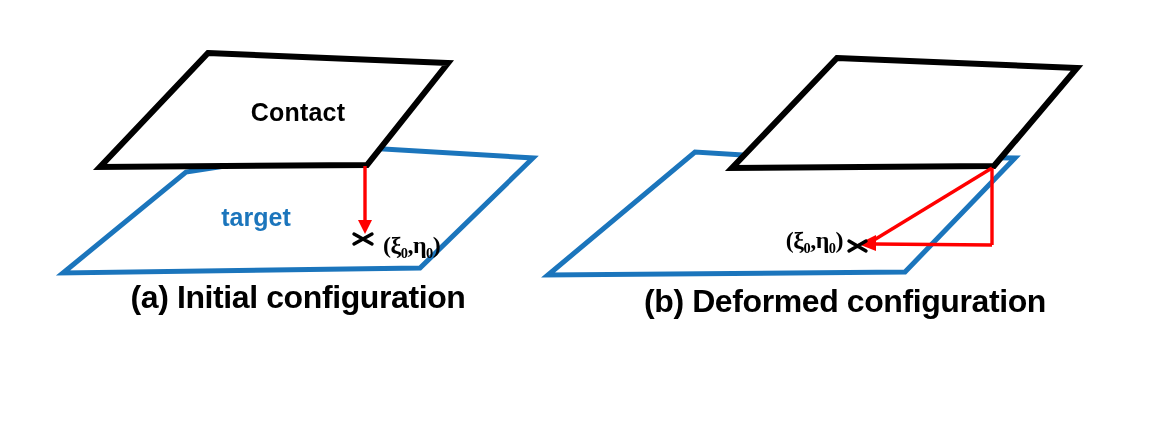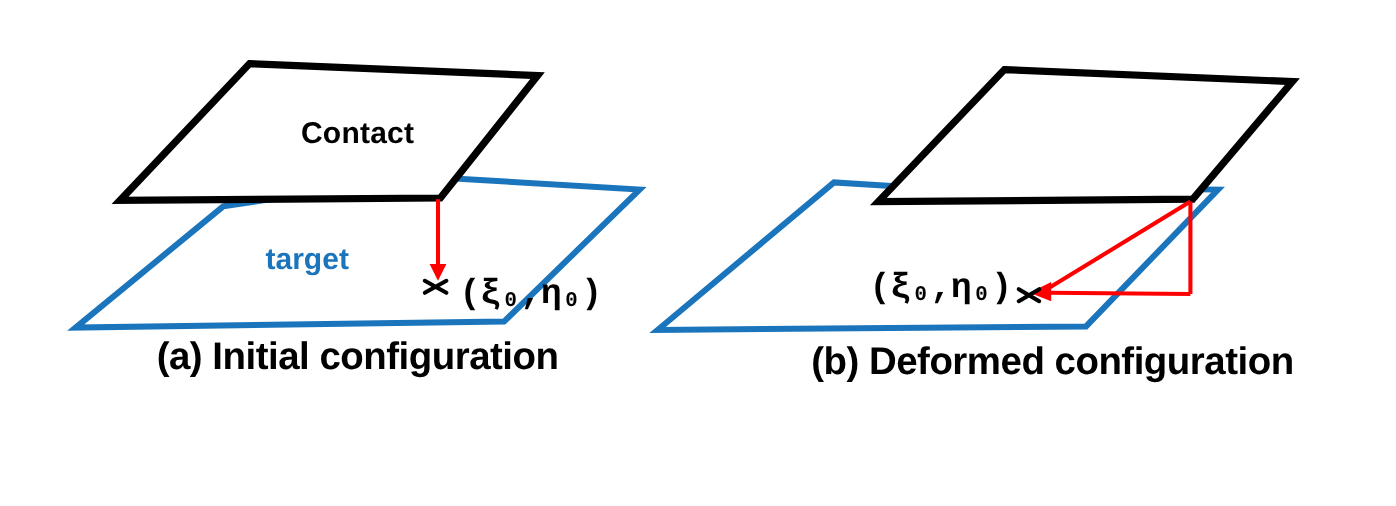--- a/index.html
+++ b/index.html
@@ -41,22 +41,22 @@
     font-size: 25px;
     font-weight: bold;
     letter-spacing: 0.2px;
   }
   .target-label {
     font-size: 25px;
     font-weight: bold;
     color: var(--blue, #1B75BC);
   }
   .point-label {
-    font-family: Liberation Mono, monospace;
-    font-size: 29px;
+    font-family: Liberation Serif, serif;
+    font-size: 24px;
     font-weight: bold;
     letter-spacing: -0.5px;
   }
   .caption {
     font-size: 32px;
     font-weight: bold;
     letter-spacing: -0.4px;
   }
   .footnote {
     font-size: 27px;
@@ -116,16 +116,16 @@
   <div class="txt contact-label center" style="left:298px; top:112px;">Contact</div>
 
   <div class="txt target-label center" style="left:256px; top:217px;">target</div>
 
   <div class="txt point-label vcenter" style="left:383px; top:245px;">(ξ₀,η₀)</div>
 
   <div class="txt point-label rightvcenter" style="left:843px; top:240px;">(ξ₀,η₀)</div>
 
   <div class="txt caption center" style="left:298px; top:297px;">(a) Initial configuration</div>
 
-  <div class="txt caption center" style="left:845px; top:301px;margin-left:32px;">(b) Deformed configuration</div>
+  <div class="txt caption center" style="left:845px; top:301px;">(b) Deformed configuration</div>
 
 
 </div>
 
 </body></html>

